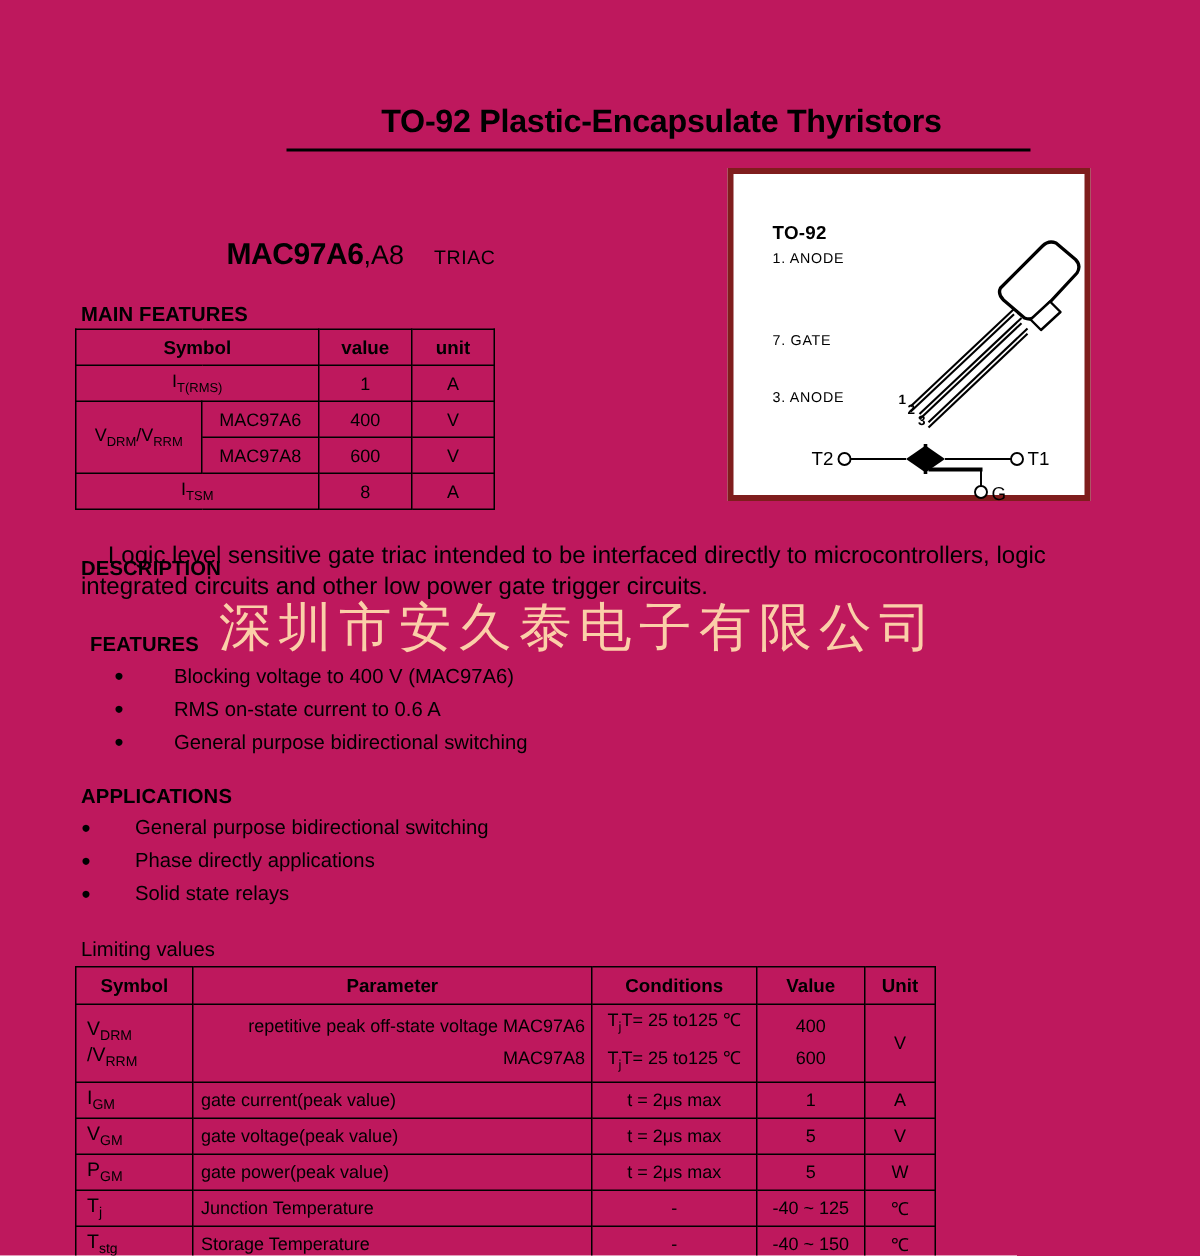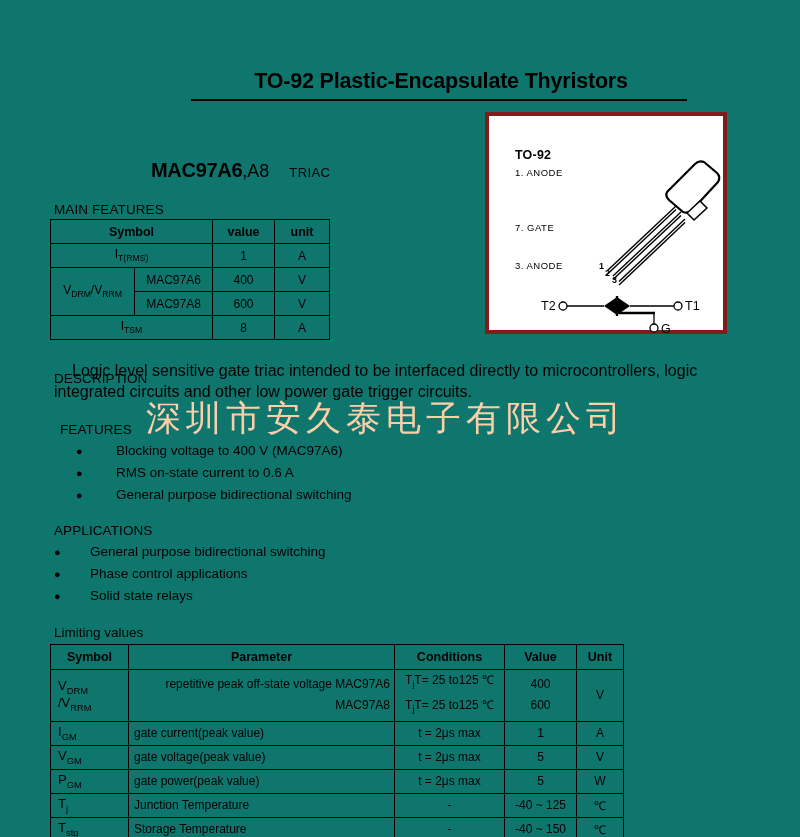--- a/index.html
+++ b/index.html
@@ -11,21 +11,21 @@
     width: 800px;
     height: 837px;
     position: relative;
     font-family: "Liberation Sans", sans-serif;
     color: #000000;
     overflow: hidden;
   }
   .page {
     position: absolute;
     inset: 0;
-    background: #0f766e;
+    background: #be185d;
   }
 
   
   .title-wrap {
     position: absolute;
     left: 196px;
     top: 70px;
     width: 490px;
     text-align: center;
   }
@@ -65,21 +65,21 @@
   .partno .pn-type {
     font-size: 13px;
     margin-left: 20px;
     letter-spacing: 0.4px;
   }
 
   
   .sec-head {
     position: absolute;
     font-size: 13.5px;
-    font-weight: normal;
+    font-weight: bold;
     letter-spacing: 0.1px;
     white-space: nowrap;
   }
   #mainfeat-head  { left: 54px; top: 202px; }
   #desc-head      { left: 54px; top: 341px; margin-top: 30px; }
   #feat-head      { left: 60px; top: 422px; }
   #app-head       { left: 54px; top: 523px; }
 
   .sub-head {
     position: absolute;
@@ -350,21 +350,21 @@
   <div class="sec-head" id="feat-head">FEATURES</div>
   <ul class="blist" id="features-list">
     <li><span class="bullet">●</span><span>Blocking voltage to 400 V (MAC97A6)</span></li>
     <li><span class="bullet">●</span><span>RMS on-state current to 0.6 A</span></li>
     <li><span class="bullet">●</span><span>General purpose bidirectional switching</span></li>
   </ul>
 
   <div class="sec-head" id="app-head">APPLICATIONS</div>
   <ul class="blist" id="apps-list">
     <li><span class="bullet">●</span><span>General purpose bidirectional switching</span></li>
-    <li><span class="bullet">●</span><span>Phase control applications</span></li>
+    <li><span class="bullet">●</span><span>Phase directly applications</span></li>
     <li><span class="bullet">●</span><span>Solid state relays</span></li>
   </ul>
 
   <div class="sub-head">Limiting values</div>
 
   <table class="lv-table">
     <colgroup>
       <col class="c-symbol">
         <col class="c-param">
         <col class="c-cond">

